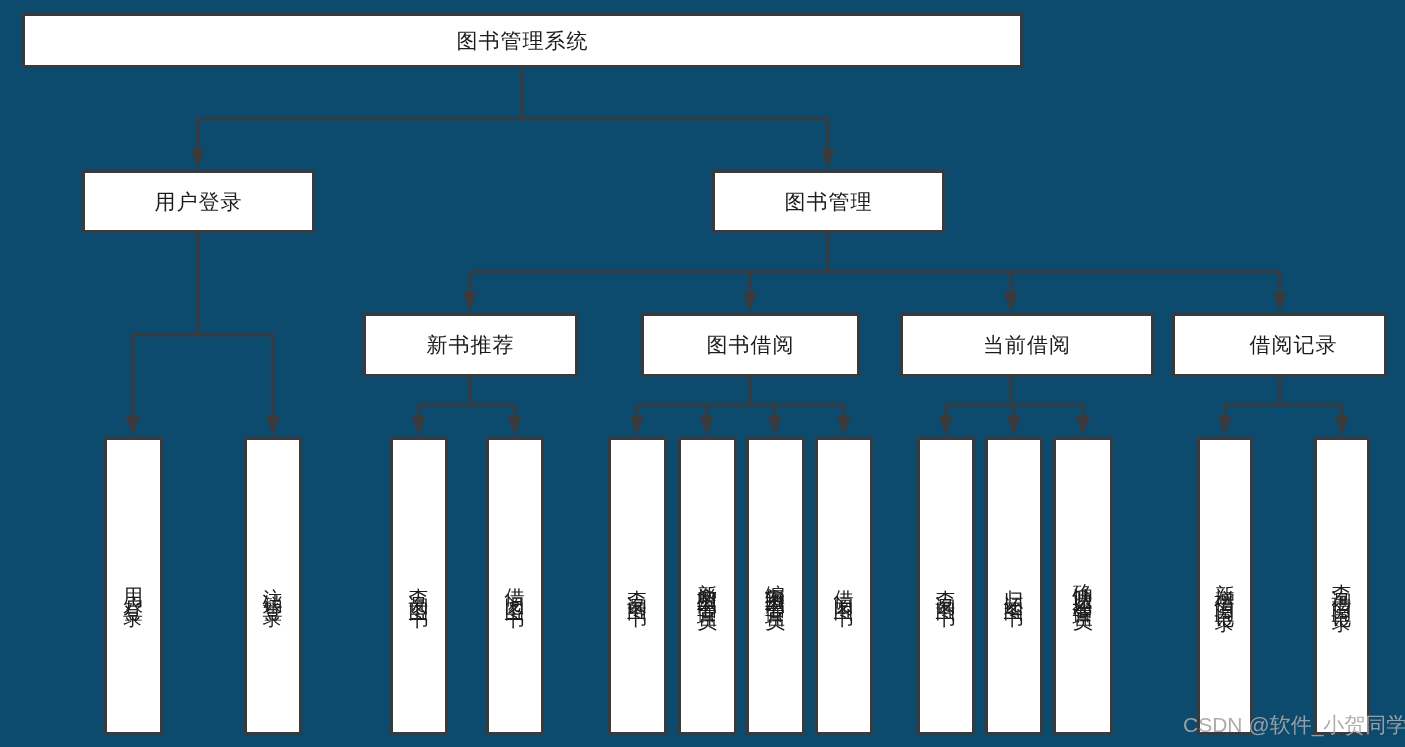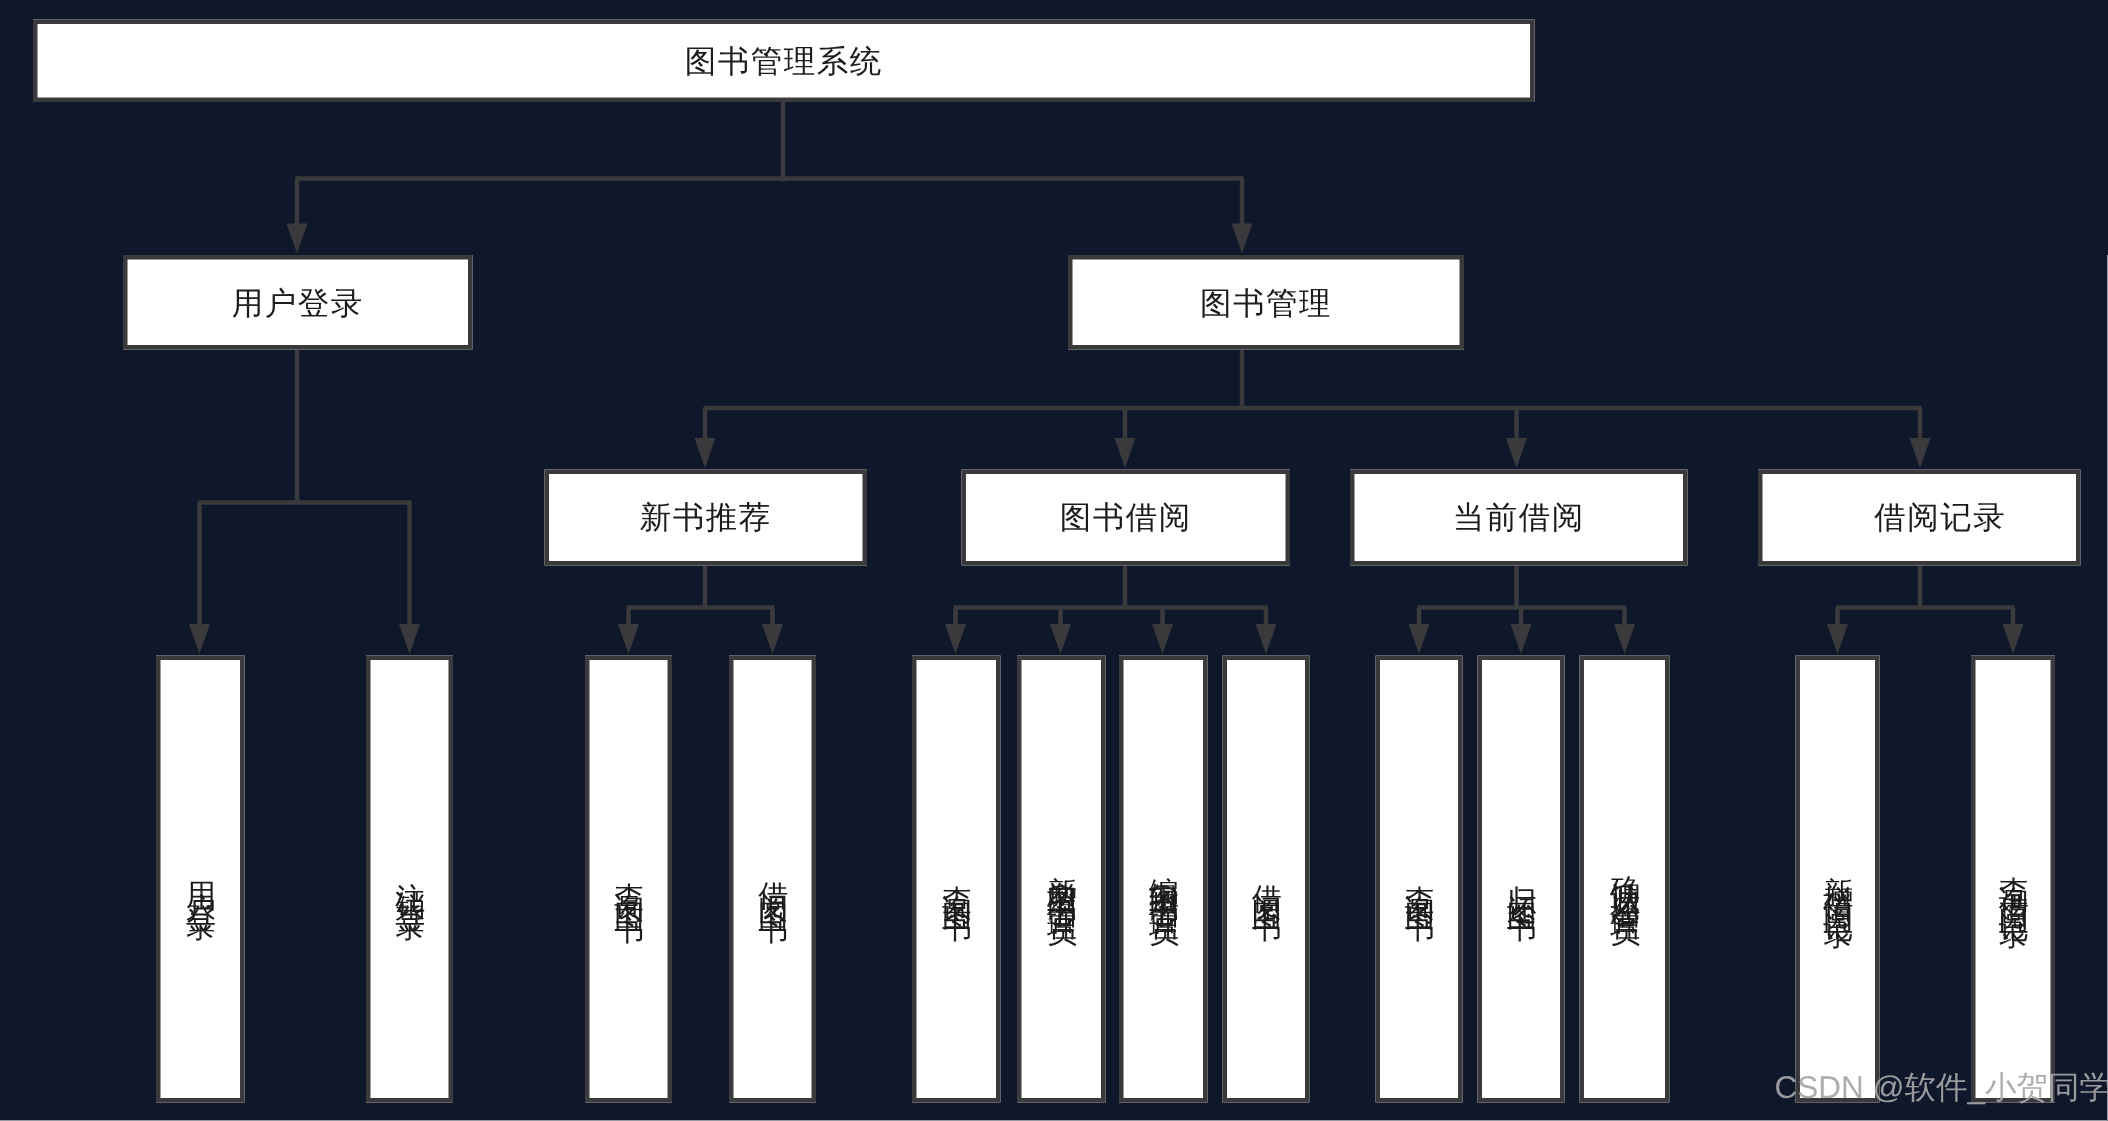--- a/index.html
+++ b/index.html
@@ -1,20 +1,20 @@
 <!DOCTYPE html>
 <html><head>
 <meta charset="utf-8">
 <style>
   html, body { margin: 0; padding: 0; background: #ffffff; }
   .canvas {
     position: relative;
     width: 1405px;
     height: 747px;
-    background: #0f172a;
+    background: #0c4a6e;
     font-family: "Liberation Sans", "DejaVu Sans", sans-serif;
     overflow: hidden;
   }
   svg.connectors {
     position: absolute;
     left: 0; top: 0;
     width: 1405px; height: 747px;
     z-index: 1;
   }
   svg.connectors line { stroke: #3a3a3c; stroke-width: 3; }
@@ -26,25 +26,25 @@
     border: 3px solid #3a3a3c;
     color: #1c1c1e;
     display: flex;
     align-items: center;
     justify-content: center;
     z-index: 2;
   }
   .hbox { font-size: 21px; letter-spacing: 1px; }
   .root-box  { left: 22px;  top: 13px;  width: 1001px; height: 55px; }
   .l1-a      { left: 82px;  top: 170px; width: 233px;  height: 63px; }
-  .l1-b      { left: 712px; top: 170px; width: 264px;  height: 63px; font-family: Liberation Serif, serif; }
+  .l1-b      { left: 712px; top: 170px; width: 233px;  height: 63px; font-family: Liberation Serif, serif; }
   .l2 { top: 313px; height: 64px; }
   .l2-a { left: 363px;  width: 215px; }
   .l2-b { left: 641px;  width: 219px; }
-  .l2-c { left: 900px;  width: 225px; }
+  .l2-c { left: 900px;  width: 254px; }
   .l2-d { left: 1172px; width: 215px; padding-left: 28px; }
   .vbox {
     top: 437px;
     height: 298px;
     writing-mode: vertical-rl;
     text-orientation: mixed;
     font-size: 20px;
     letter-spacing: 7px;
     line-height: 1;
     text-align: center;

